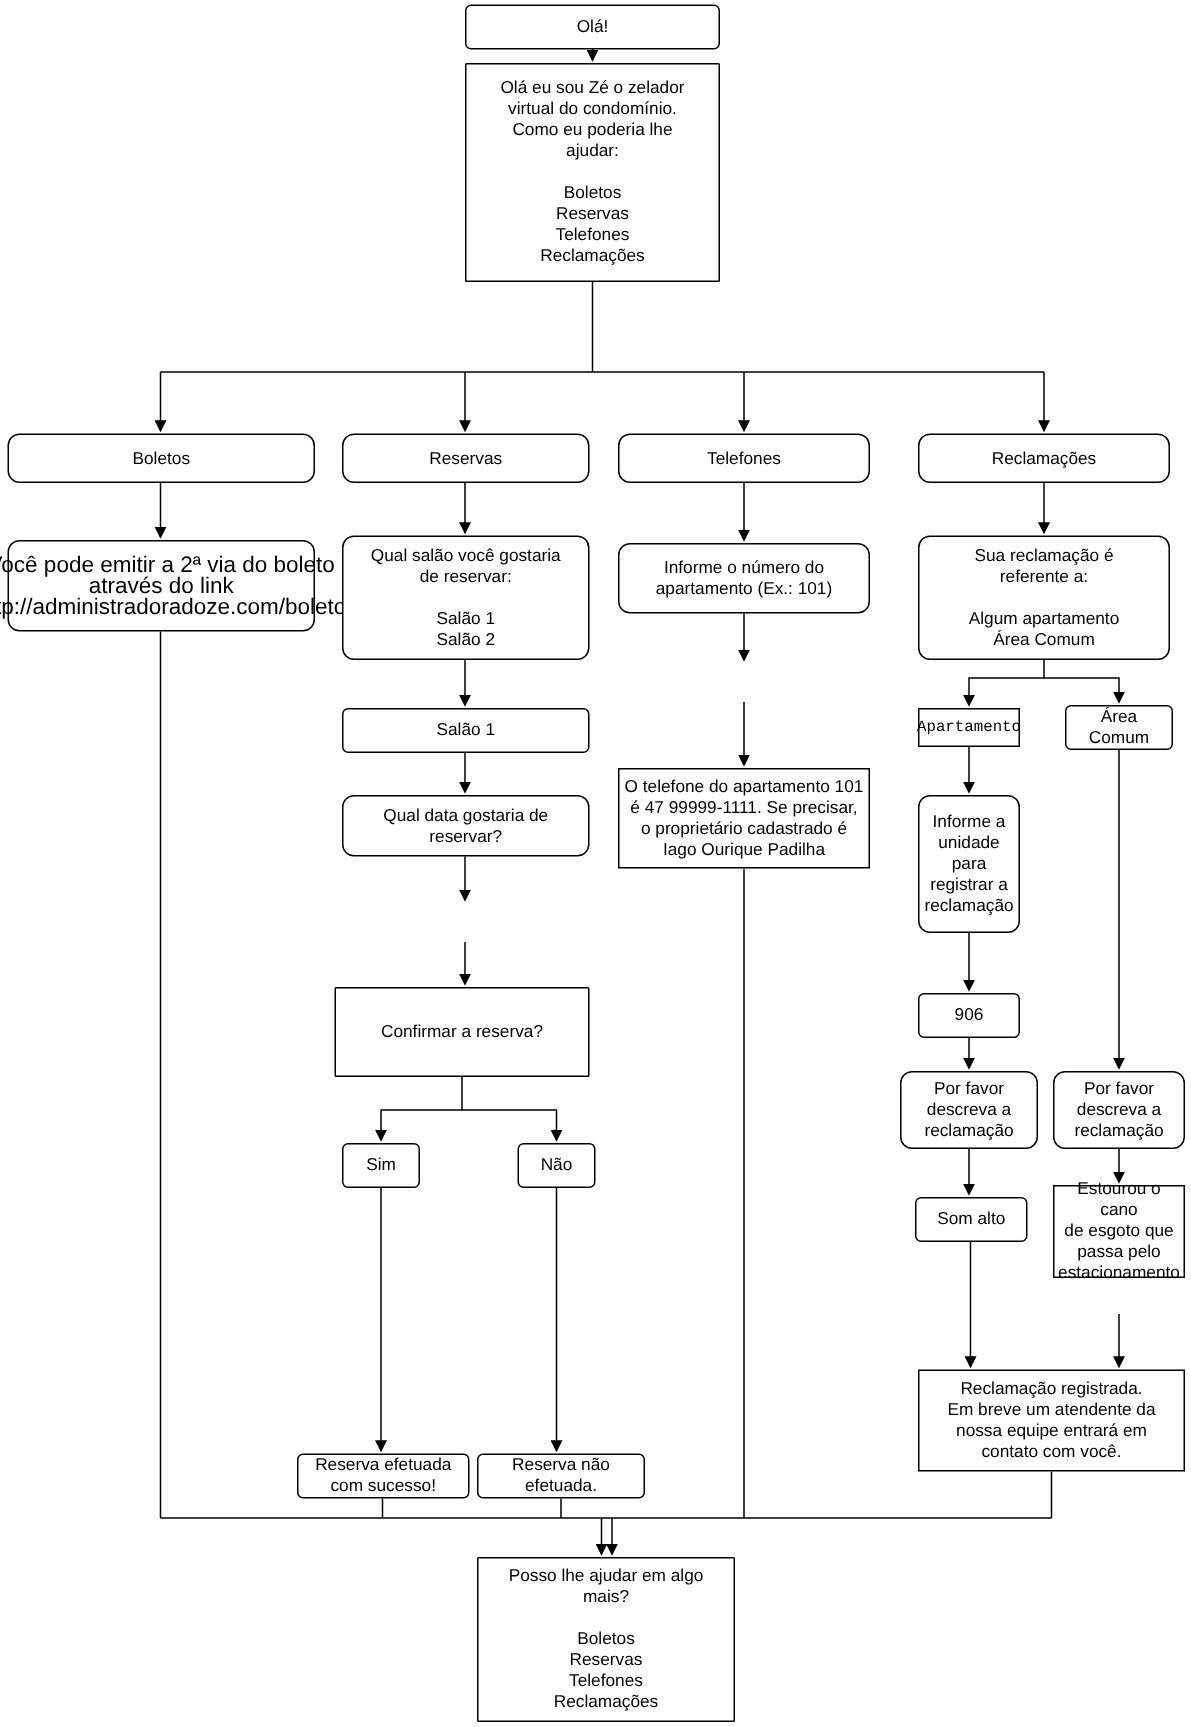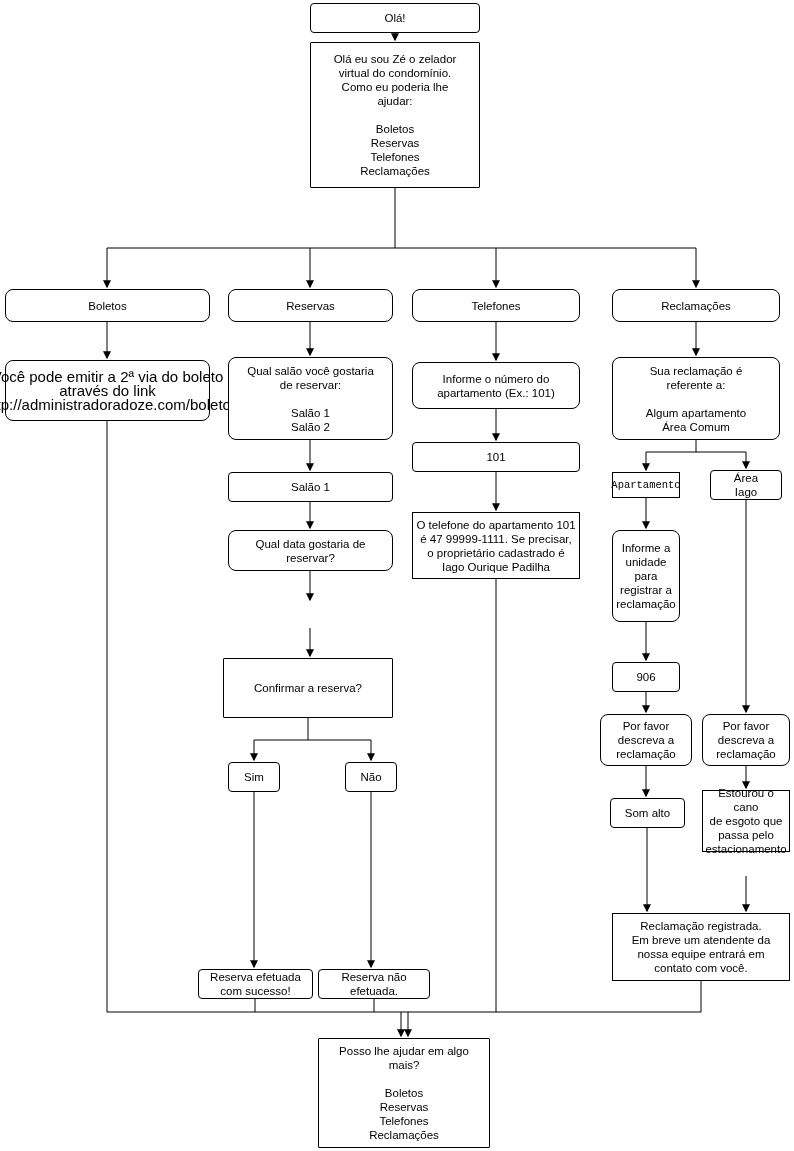--- a/index.html
+++ b/index.html
@@ -131,37 +131,36 @@
 
   <div class="node r-sm" style="left:198px;top:969px;width:115px;height:30px">Reserva efetuada
 com sucesso!</div>
 
   <div class="node r-sm" style="left:318px;top:969px;width:112px;height:30px">Reserva não
 efetuada.</div>
 
   <div class="node r-md" style="left:412px;top:362px;width:168px;height:47px">Informe o número do
 apartamento (Ex.: 101)</div>
 
-  <div class="node r-sm" style="left:412px;top:442px;width:168px;height:26px">101</div>
 
   <div class="node" style="left:412px;top:512px;width:168px;height:67px">O telefone do apartamento 101
 é 47 99999-1111. Se precisar,
 o proprietário cadastrado é
 Iago Ourique Padilha</div>
 
   <div class="node r-md" style="left:612px;top:357px;width:168px;height:83px">Sua reclamação é
 referente a:
 
 Algum apartamento
 Área Comum</div>
 
   <div class="node fs-tiny" style="left:612px;top:472px;width:68px;height:26px">Apartamento</div>
 
   <div class="node r-sm" style="left:710px;top:470px;width:72px;height:30px">Área
-Iago</div>
+Comum</div>
 
   <div class="node r-md" style="left:612px;top:530px;width:68px;height:92px">Informe a
 unidade
 para
 registrar a
 reclamação</div>
 
   <div class="node r-sm" style="left:612px;top:662px;width:68px;height:26px">906</div>
 
   <div class="node r-md" style="left:600px;top:714px;width:92px;height:52px">Por favor

